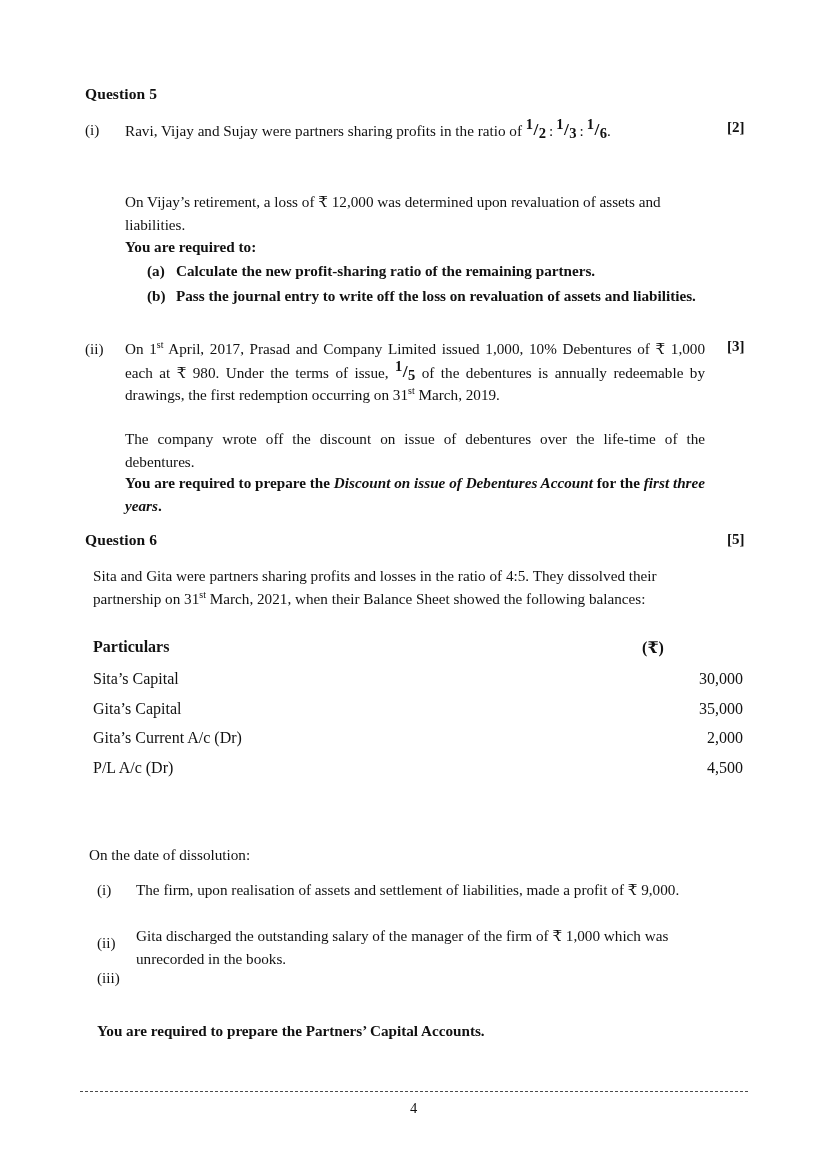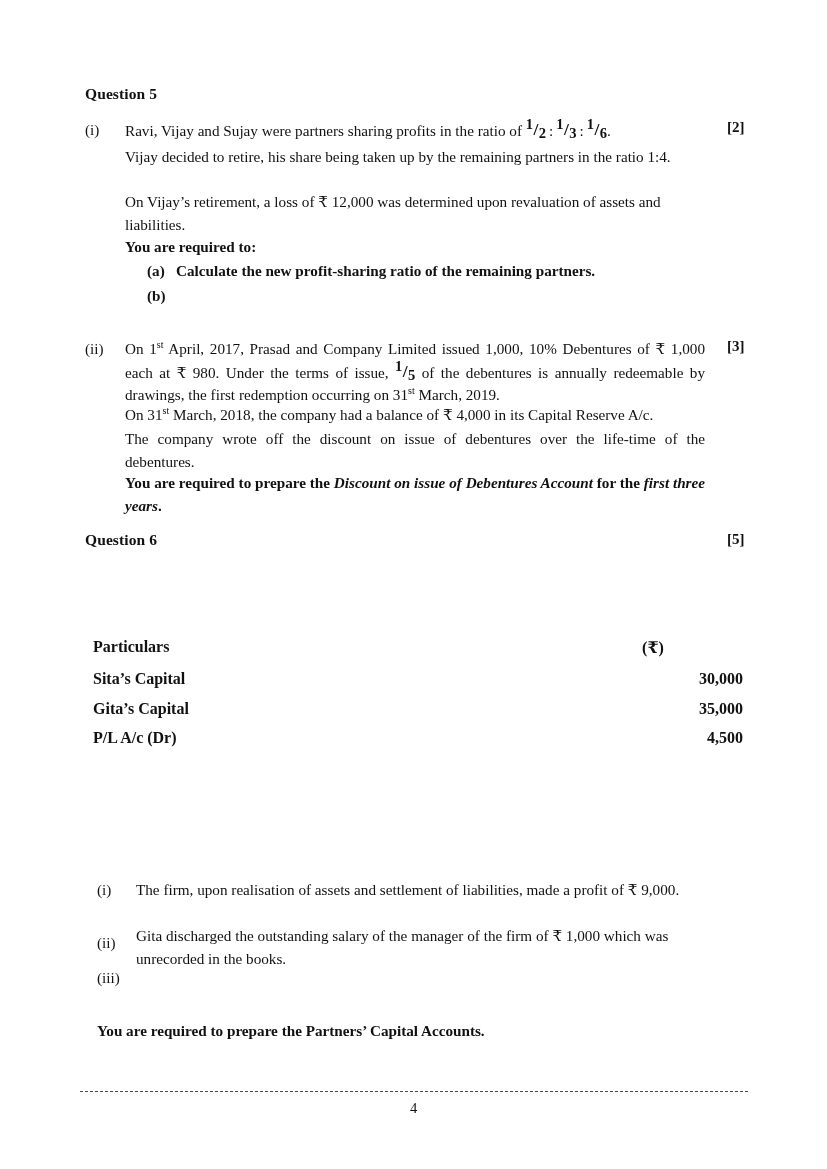--- a/index.html
+++ b/index.html
@@ -88,21 +88,21 @@
 
   
   .baltable {
     position: absolute;
     border-collapse: collapse;
     font-size: 16px;
   }
   .baltable td, .baltable th {
     padding: 0;
     border: none;
-    font-weight: bold;
+    font-weight: normal;
     vertical-align: top;
   }
   .baltable .hdr td {
     font-weight: bold;
     padding-bottom: 13px;
   }
   .baltable .particulars-col {
     width: 470px;
     text-align: left;
     padding-bottom: 11.5px;
@@ -142,75 +142,80 @@
 
   <div class="blk qhead" style="left:85px; top:85px;">Question 5</div>
 
   <div class="romannum" style="left:85px; top:119px;">(i)</div>
   <div class="marks" style="left:727px; top:119px;">[2]</div>
 
   <div class="blk para nojust" style="left:125px; top:119px; width:590px;">
     <span>Ravi, Vijay and Sujay were partners sharing profits in the ratio of </span><span class="frac"><span class="num">1</span><span class="sl">/</span><span class="den">2</span></span><span> : </span><span class="frac"><span class="num">1</span><span class="sl">/</span><span class="den">3</span></span><span> : </span><span class="frac"><span class="num">1</span><span class="sl">/</span><span class="den">6</span></span><span>.</span>
   </div>
 
-  <div class="blk para nojust" style="left:125px; top:146px; width:580px;">Vijay decided to retire, his share being taken up by the remaining partners in the ratio 1:4.</div>
 
   <div class="blk para nojust" style="left:125px; top:191px; width:570px;">On Vijay’s retirement, a loss of ₹ 12,000 was determined upon revaluation of assets and liabilities.</div>
 
   <div class="blk para bold" style="left:125px; top:236px; width:580px;">You are required to:</div>
 
   <div class="romannum bold" style="left:147px; top:260px;">(a)</div>
   <div class="blk para bold nojust" style="left:176px; top:260px; width:530px;">Calculate the new profit-sharing ratio of the remaining partners.</div>
 
   <div class="romannum bold" style="left:147px; top:285px;">(b)</div>
+  <div class="blk para bold" style="left:176px; top:285px; width:528px;">Pass the journal entry to write off the loss on revaluation of assets and liabilities.</div>
 
   <div class="romannum" style="left:85px; top:338px;">(ii)</div>
   <div class="marks" style="left:727px; top:338px;">[3]</div>
 
   <div class="blk para" style="left:125px; top:338px; width:580px;">
     <span>On 1</span><sup class="ord">st</sup><span> April, 2017, Prasad and Company Limited issued 1,000, 10% Debentures of ₹ 1,000 each at ₹ 980. Under the terms of issue, </span><span class="frac"><span class="num">1</span><span class="sl">/</span><span class="den">5</span></span><span> of the debentures is annually redeemable by drawings, the first redemption occurring on 31</span><sup class="ord">st</sup><span> March, 2019.</span>
   </div>
 
-  <div class="blk para nojust" style="left:125px; top:404px; width:580px;">
-    <span>On 31</span><sup class="ord">st</sup><span> March, 2018, the company had a balance of ₹ 4,000 in its Capital Reserve A/c.</span>
-  </div>
 
   <div class="blk para" style="left:125px; top:428px; width:580px;">The company wrote off the discount on issue of debentures over the life-time of the debentures.</div>
 
   <div class="blk para bold" style="left:125px; top:472px; width:580px;">
     <span>You are required to prepare the </span><span class="ital">Discount on issue of Debentures Account</span><span> for the </span><span class="ital">first three years</span><span>.</span>
   </div>
 
   <div class="blk qhead" style="left:85px; top:531px;">Question 6</div>
   <div class="marks" style="left:727px; top:531px;">[5]</div>
 
+  <div class="blk para nojust" style="left:93px; top:565px; width:590px;">
+    <span>Sita and Gita were partners sharing profits and losses in the ratio of 4:5. They dissolved their partnership on 31</span><sup class="ord">st</sup><span> March, 2021, when their Balance Sheet showed the following balances:</span>
+  </div>
 
   <table class="baltable" style="left:93px; top:638px; width:650px;">
     <thead>
       <tr class="hdr">
         <td class="particulars-col">Particulars</td>
         <td class="amount-col">(₹)</td>
       </tr>
     </thead>
     <tbody>
       <tr>
         <td class="particulars-col">Sita’s Capital</td>
         <td class="amount-col">30,000</td>
       </tr>
       <tr>
         <td class="particulars-col">Gita’s Capital</td>
         <td class="amount-col">35,000</td>
       </tr>
       <tr>
+        <td class="particulars-col">Gita’s Current A/c (Dr)</td>
+        <td class="amount-col">2,000</td>
+      </tr>
+      <tr>
         <td class="particulars-col">P/L A/c (Dr)</td>
         <td class="amount-col">4,500</td>
       </tr>
     </tbody>
   </table>
 
+  <div class="blk para nojust" style="left:89px; top:844px; width:500px;">On the date of dissolution:</div>
 
   <div class="romannum" style="left:97px; top:879px;">(i)</div>
   <div class="blk para" style="left:136px; top:879px; width:560px;">The firm, upon realisation of assets and settlement of liabilities, made a profit of ₹ 9,000.</div>
 
   <div class="romannum" style="left:97px; top:932px;">(ii)</div>
 
   <div class="romannum" style="left:97px; top:967px;">(iii)</div>
   <div class="blk para nojust" style="left:136px; top:925px; width:555px;">Gita discharged the outstanding salary of the manager of the firm of ₹ 1,000 which was unrecorded in the books.</div>
 
   <div class="blk para bold nojust" style="left:97px; top:1020px; width:600px;">You are required to prepare the Partners’ Capital Accounts.</div>

